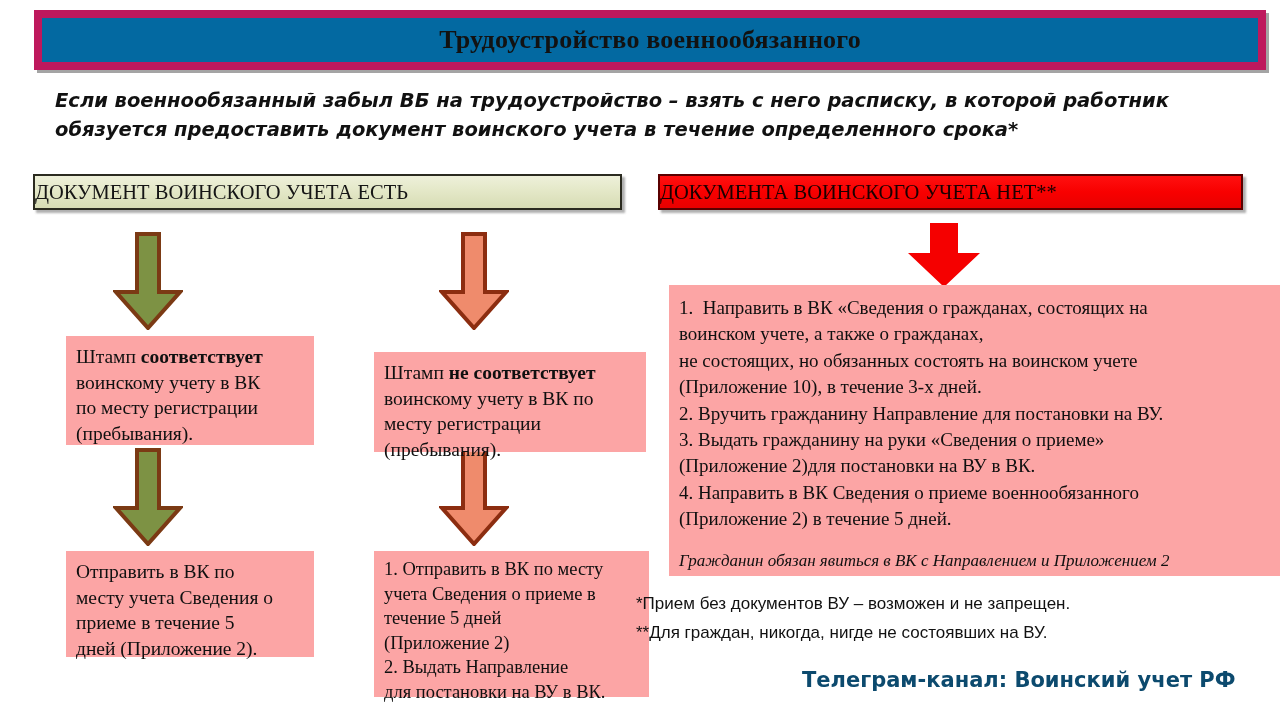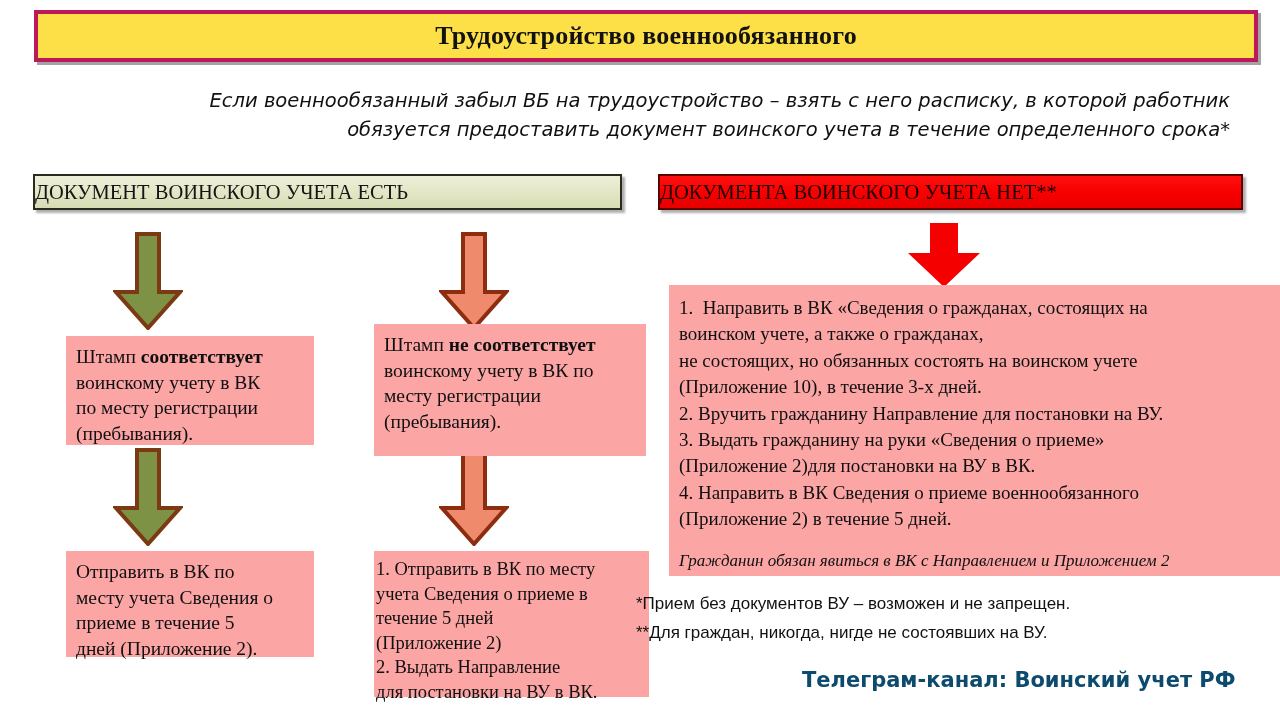--- a/index.html
+++ b/index.html
@@ -9,37 +9,37 @@
     background:#ffffff;
     font-family:"Liberation Serif", serif;
     overflow:hidden;
     position:relative;
   }
   .page{position:relative;width:1280px;height:720px;}
 
   
   .title-box{
     position:absolute;left:34px;top:10px;width:1216px;height:44px;
-    border:4px solid #be185d;
-    background:#fde047;
+    border:8px solid #be185d;
+    background:#0369a1;
     box-shadow:3px 3px 0 0 rgba(90,90,90,0.55);
     display:flex;align-items:center;justify-content:center;
   }
   .title-text{
     font-family:"Liberation Serif", serif;
     font-weight:bold;font-size:26px;color:#121212;letter-spacing:.2px;
     white-space:nowrap;
   }
 
   
   .subtitle{
     position:absolute;left:55px;top:86px;width:1175px;
-    text-align:right;
+    text-align:left;
     font-family:"DejaVu Sans", sans-serif;
-    font-style:italic;font-weight:400;
+    font-style:italic;font-weight:700;
     font-size:19.5px;line-height:29px;color:#111111;
   }
 
   
   .banner{
     position:absolute;height:32px;
     display:flex;align-items:center;justify-content:flex-start;
     box-shadow:3px 3px 2px rgba(80,80,80,.45);
   }
   .banner span{
@@ -71,23 +71,23 @@
     font-family:"Liberation Serif", serif;
     color:#101010;
     margin-left:36px;
   }
   .tbox .ln{
     font-size:19.5px;line-height:25.5px;white-space:pre;
   }
   .tbox.small .ln{font-size:18.5px;line-height:24.6px;}
 
   #box-stamp-match{left:30px;top:336px;width:248px;height:109px;padding:6px 16px 0 8px;}
-  #box-stamp-nomatch{left:338px;top:324px;width:272px;height:132px;padding:6px 0 0 8px;}
+  #box-stamp-nomatch{left:338px;top:352px;width:272px;height:100px;padding:6px 0 0 8px;}
   #box-send-match{left:30px;top:551px;width:248px;height:106px;padding:6px 4px 0 8px;}
-  #box-send-nomatch{left:338px;top:551px;width:275px;height:146px;padding:4px 0 0 0;}
+  #box-send-nomatch{left:338px;top:551px;width:275px;height:146px;padding:4px 0 0 8px;}
 
   #box-nodoc{
     left:633px;top:285px;width:642px;height:291px;
     padding:8px 0 0 8px;
   }
   #box-nodoc .ln{font-size:19px;line-height:26.4px;}
   #box-nodoc .note{
     font-family:"Liberation Serif", serif;
     font-style:italic;font-size:17px;line-height:24px;
     margin-top:16px;white-space:pre;

